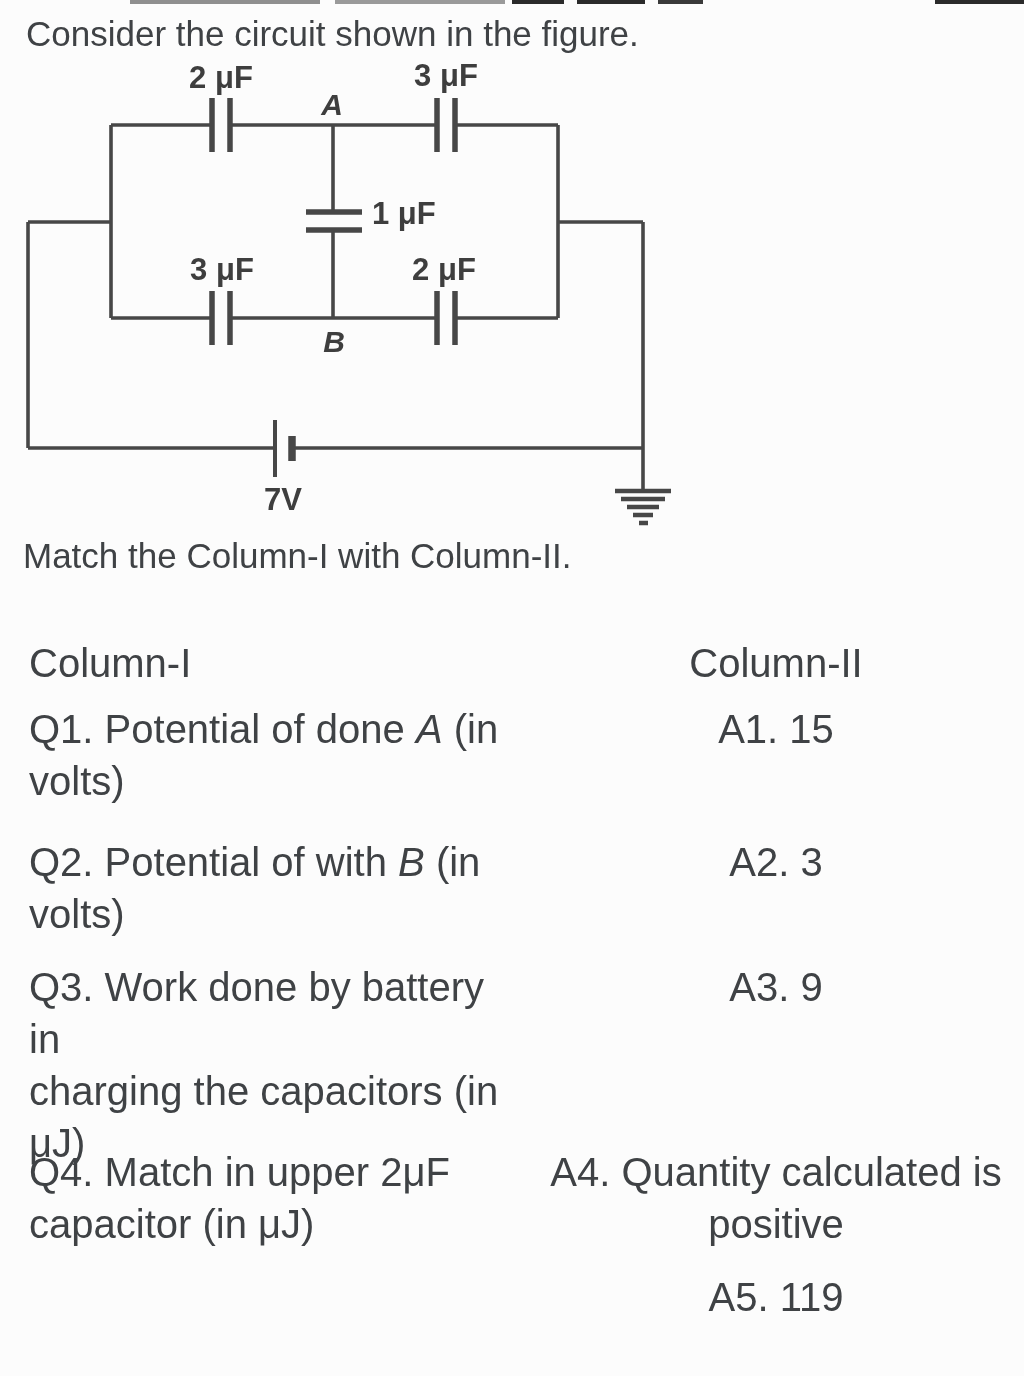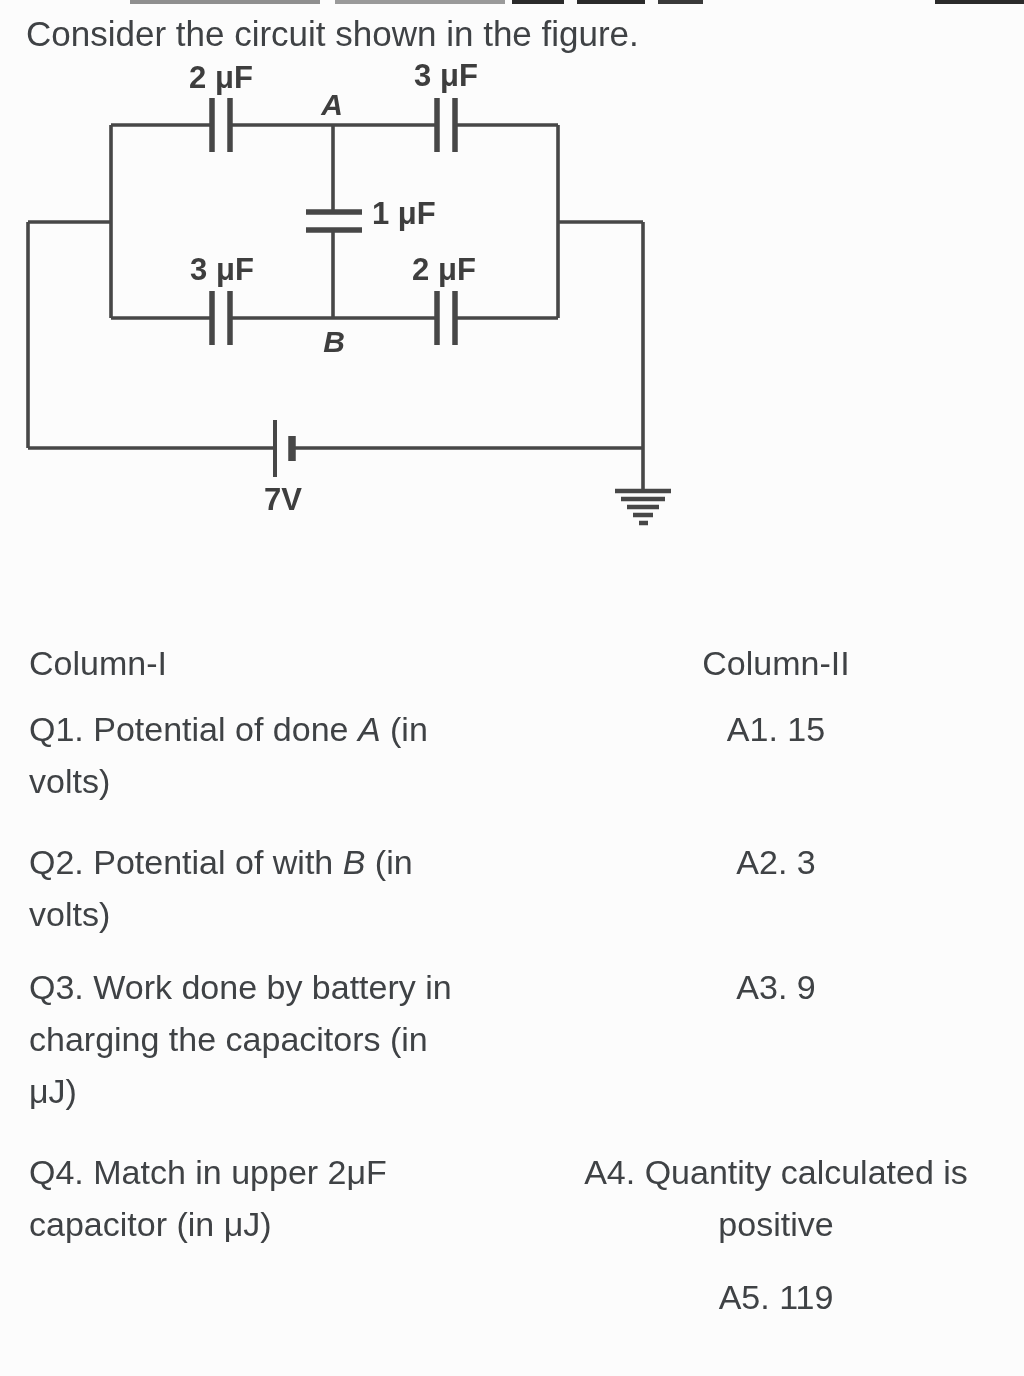--- a/index.html
+++ b/index.html
@@ -5,21 +5,21 @@
   html, body { margin:0; padding:0; background:#ffffff; }
   .page {
     position:relative;
     width:1024px; height:1376px;
     background:#fcfcfc;
     font-family:"Liberation Sans", sans-serif;
     color:#3f4245;
     overflow:hidden;
   }
   .abs { position:absolute; }
-  .body-text { font-size:34px; line-height:52px; }
+  .body-text { font-size:40px; line-height:52px; }
   .page-title { top:12px; left:26px; font-size:35px; line-height:44px; }
   .match-heading { top:534px; left:23px; font-size:35px; line-height:44px; }
 
   
   .top-bar { top:0; left:0; width:1024px; height:6px; }
   .top-bar .dash { position:absolute; top:0; height:4px; }
 
   
   .circuit-svg { top:0; left:0; }
   .circuit-svg path { stroke:#474747; fill:none; }
@@ -101,20 +101,21 @@
     <text x="221" y="88" text-anchor="middle">2 μF</text>
     <text x="446" y="86" text-anchor="middle">3 μF</text>
     <text class="node" x="332" y="115" text-anchor="middle">A</text>
     <text x="372" y="224" text-anchor="start">1 μF</text>
     <text x="222" y="280" text-anchor="middle">3 μF</text>
     <text x="444" y="280" text-anchor="middle">2 μF</text>
     <text class="node" x="334" y="352" text-anchor="middle">B</text>
     <text x="283" y="510" text-anchor="middle">7V</text>
   </svg>
 
+  <div class="abs match-heading">Match the Column-I with Column-II.</div>
 
   <div class="match-row" style="top:637px;">
     <div class="cell-left body-text">Column-I</div>
     <div class="cell-right body-text">Column-II</div>
   </div>
 
   <div class="match-row" style="top:703px;">
     <div class="cell-left body-text"><span>Q1. Potential of done </span><span class="em">A</span><span> (in
 volts)</span></div>
     <div class="cell-right body-text">A1. 15</div>

